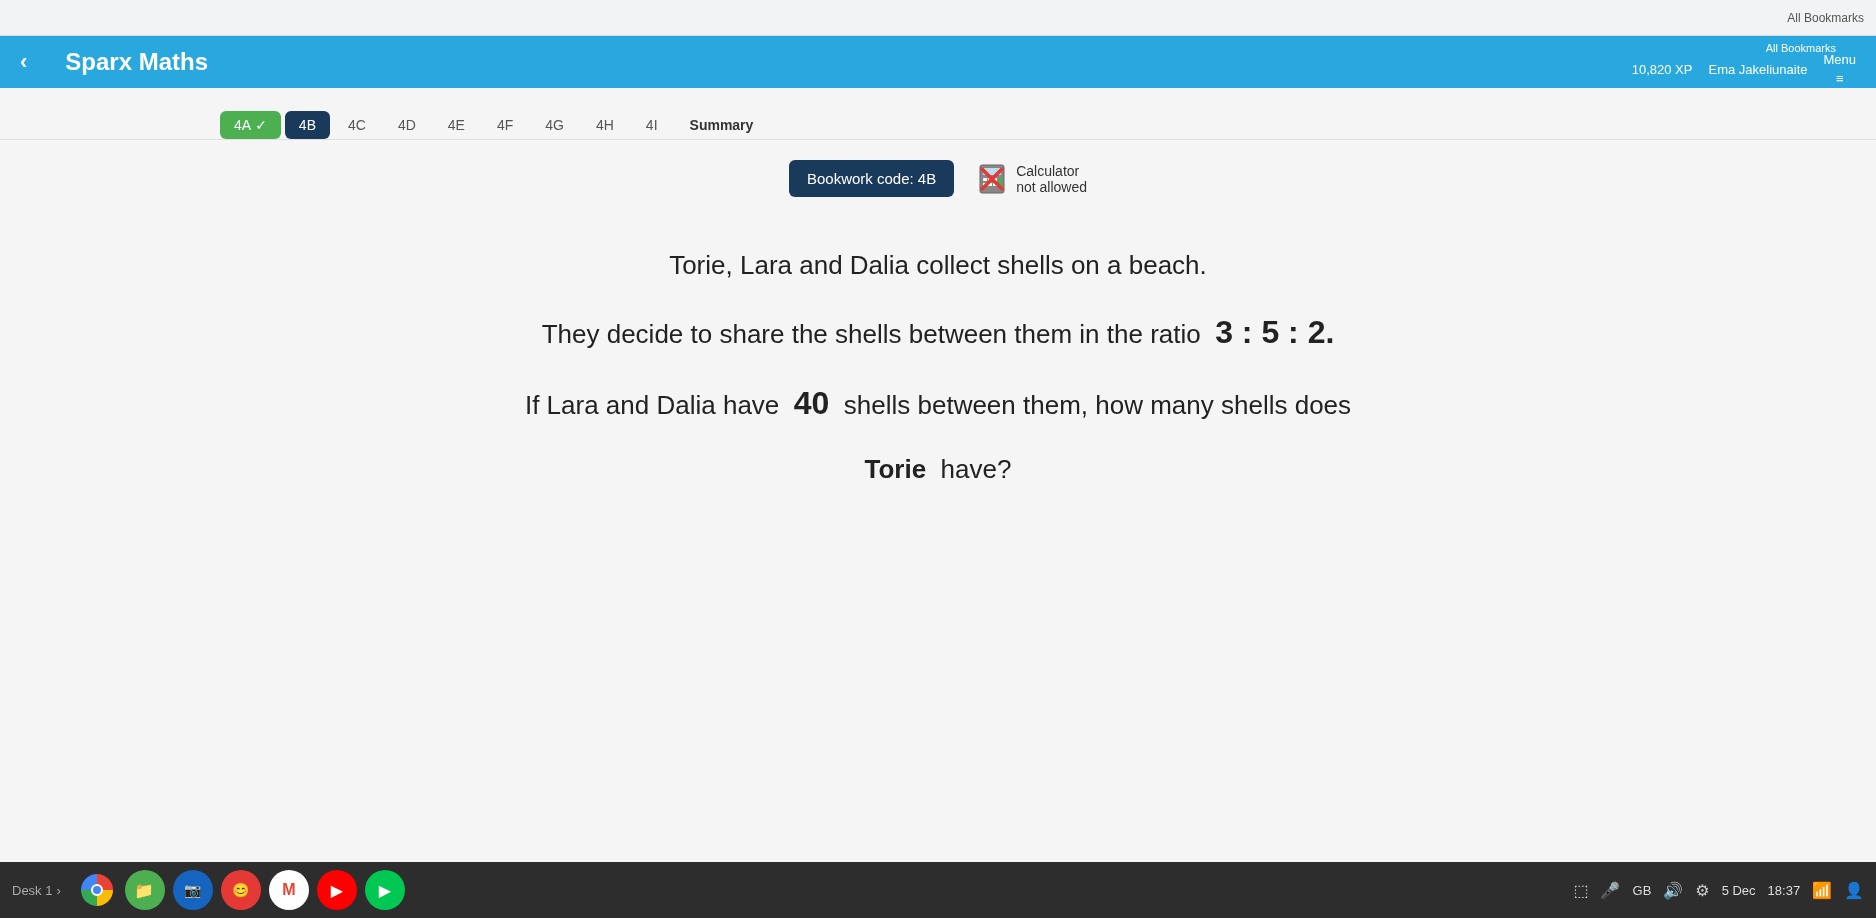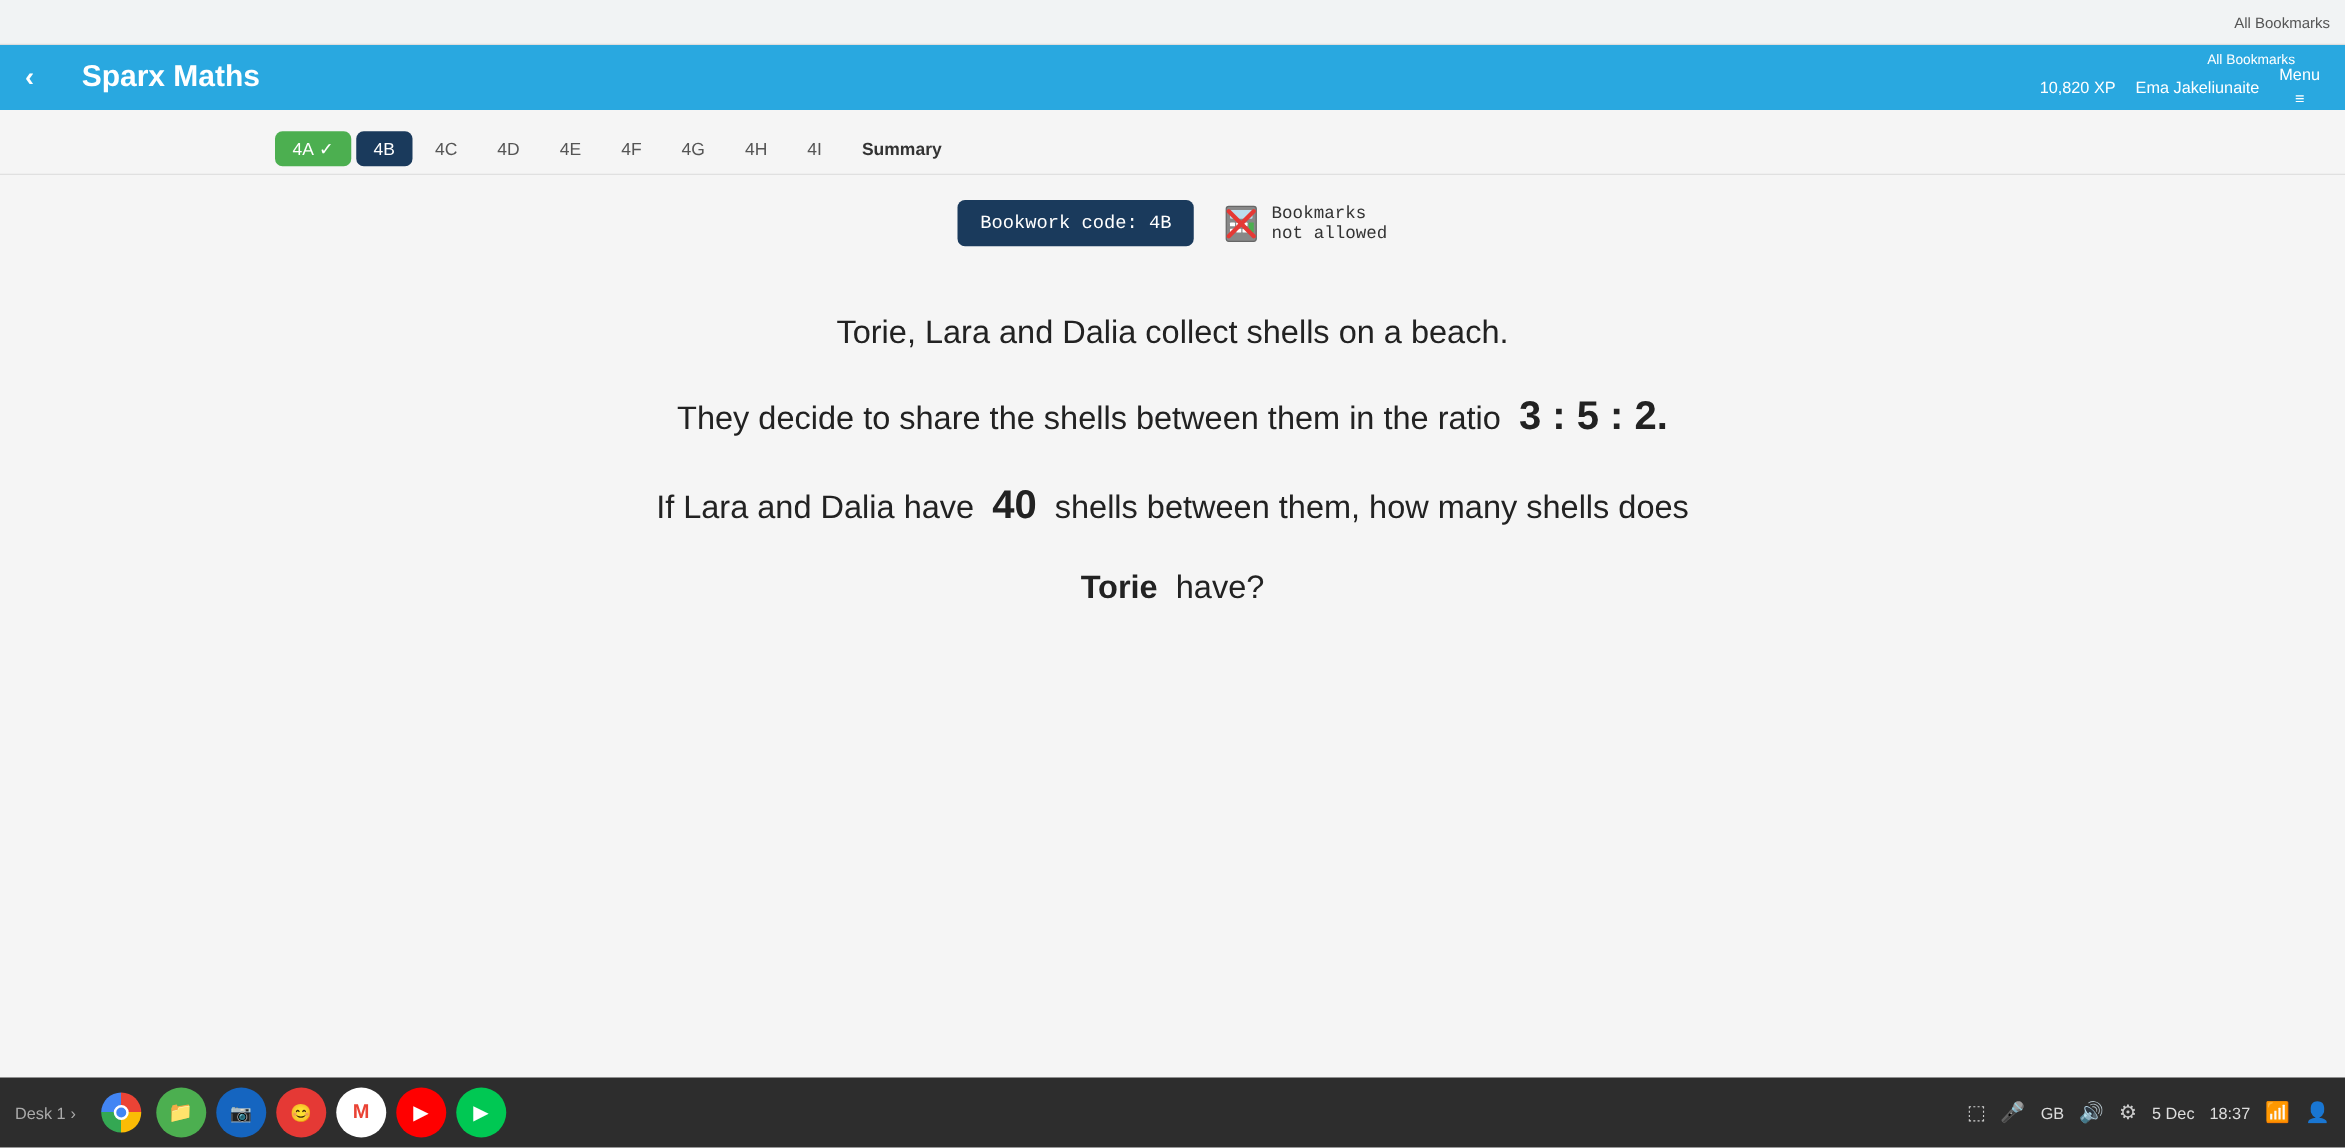--- a/index.html
+++ b/index.html
@@ -88,21 +88,21 @@
       font-size: 12px;
       position: absolute;
       right: 20px;
       top: 4px;
     }
 
     
     .nav-tabs {
       background: #f5f5f5;
       display: flex;
-      align-items: center;
+      align-items: flex-end;
       padding: 10px 0 0 220px;
       gap: 4px;
       border-bottom: 1px solid #e0e0e0;
       height: 52px;
     }
     .nav-tab {
       padding: 6px 14px;
       border-radius: 6px;
       font-size: 14px;
       font-weight: 500;
@@ -135,21 +135,20 @@
       height: calc(100% - 104px);
       position: relative;
     }
 
     
     .info-row {
       display: flex;
       align-items: center;
       gap: 20px;
       margin-bottom: 40px;
-      font-family: Liberation Mono, monospace;
     }
     .bookwork-code {
       background: #1a3a5c;
       color: white;
       padding: 10px 18px;
       border-radius: 6px;
       font-size: 15px;
       font-weight: 500;
     }
     .calculator-notice {
@@ -367,21 +366,21 @@
             <rect x="7" y="20" width="4" height="3" rx="0.5" fill="white"></rect>
             <rect x="12" y="20" width="4" height="3" rx="0.5" fill="white"></rect>
             <rect x="17" y="20" width="4" height="3" rx="0.5" fill="white"></rect>
             <rect x="22" y="15" width="4" height="8" rx="0.5" fill="#4caf50"></rect>
 
             <line x1="6" y1="6" x2="26" y2="26" stroke="#e53935" stroke-width="3.5" stroke-linecap="round"></line>
             <line x1="26" y1="6" x2="6" y2="26" stroke="#e53935" stroke-width="3.5" stroke-linecap="round"></line>
           </svg>
         </div>
         <div>
-          <div>Bookmarks</div>
+          <div>Calculator</div>
           <div>not allowed</div>
         </div>
       </div>
     </div>
 
     <div class="question-area">
       <div class="question-text">
         <span>Torie, Lara and Dalia collect shells on a beach.</span>
       </div>
       <div class="question-text">

